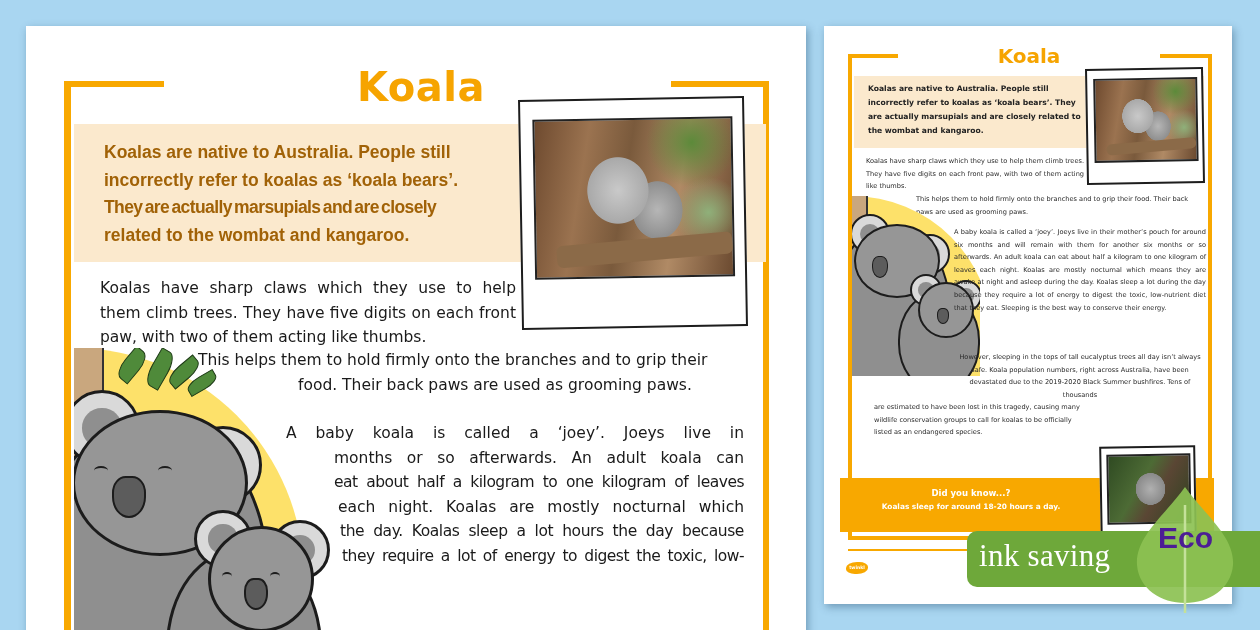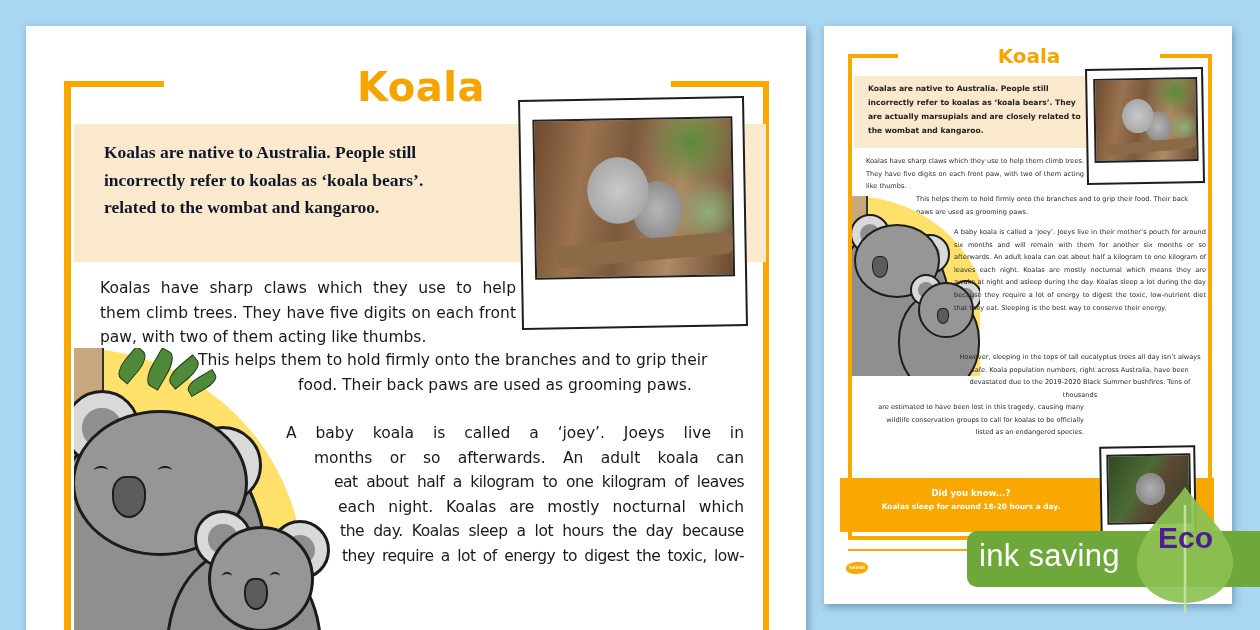--- a/index.html
+++ b/index.html
@@ -24,22 +24,22 @@
     position: absolute; left: 320px; top: 38px; width: 150px; text-align: center;
     font-size: 40px; font-weight: bold; color: #f6a400;
     font-family: "DejaVu Sans", sans-serif; letter-spacing: 0.5px;
   }
   .intro-l {
     position: absolute; left: 48px; top: 98px; width: 692px; height: 138px;
     background: #fbe9cd;
   }
   .intro-l p {
     margin: 0; position: absolute; left: 30px; top: 15px; width: 400px;
-    font-size: 17.5px; font-weight: bold; color: #0f172a; line-height: 27.5px;
-    font-family: Liberation Serif, serif;
+    font-size: 17.5px; font-weight: bold; color: #a16207; line-height: 27.5px;
+    font-family: Liberation Sans, sans-serif;
   }
   .body-txt { font-family: "DejaVu Sans", sans-serif; color: #1a1a1a; font-size: 15.5px; line-height: 24.5px; }
   .p1-l { position: absolute; left: 74px; top: 250px; width: 416px; text-align: justify; }
   .p1b-l { position: absolute; left: 172px; top: 322px; width: 546px; }
   .p2-l { position: absolute; left: 260px; top: 395px; width: 458px; text-align: justify; }
   .p2-l span { display: block; }
 
   .polaroid {
     position: absolute; background: #fff; border: 2.5px solid #1d1d1d;
     box-sizing: border-box; transform: rotate(-1deg);
@@ -75,41 +75,41 @@
   }
   .intro-r {
     position: absolute; left: 30px; top: 50px; width: 350px; height: 72px; background: #fbe9cd;
   }
   .intro-r p { margin: 0; position: absolute; left: 14px; top: 6px; width: 218px; font-size: 7.6px; line-height: 14px; font-weight: bold; color: #222; }
   .tiny { font-family: "DejaVu Sans", sans-serif; color: #2a2a2a; font-size: 6.6px; line-height: 12.6px; }
   .p1-r { position: absolute; left: 42px; top: 129px; width: 218px; text-align: justify; }
   .p1b-r { position: absolute; left: 92px; top: 167px; width: 290px; }
   .p2-r { position: absolute; left: 130px; top: 200px; width: 252px; text-align: justify; }
   .p3-r { position: absolute; left: 130px; top: 325px; width: 252px; text-align: center; }
-  .p3b-r { position: absolute; left: 50px; top: 375px; width: 210px; text-align: right; }
+  .p3b-r { position: absolute; left: 50px; top: 375px; width: 210px; }
 
   .dyk {
     position: absolute; left: 16px; top: 452px; width: 374px; height: 54px; background: #f8a800;
   }
   .dyk .dyk-title { position: absolute; left: 0; width: 262px; top: 10px; text-align: center; color: #fff; font-weight: bold; font-size: 8.5px; }
   .dyk .dyk-text { position: absolute; left: 0; width: 262px; top: 24px; text-align: center; color: #fff; font-weight: bold; font-size: 7.4px; }
 
   .twinkl-logo {
     position: absolute; left: 22px; top: 536px; width: 22px; height: 12px; background: #f8a800;
     border-radius: 50% 40% 50% 40%; color: #fff; font-size: 4.5px; font-weight: bold; text-align: center; line-height: 12px;
   }
 
   
   .eco-badge {
     position: absolute; left: 967px; top: 531px; width: 293px; height: 56px;
     background: #6ea83a; border-radius: 10px 0 0 10px;
   }
   .eco-label {
     position: absolute; left: 12px; top: 7px; color: #ffffff; font-size: 31px;
-    font-family: Liberation Sans, sans-serif; letter-spacing: 0.3px;
+    font-family: Liberation Serif, serif; letter-spacing: 0.3px;
   }
   .eco-leaf {
     position: absolute; left: 1131px; top: 485px; width: 108px; height: 128px;
   }
   .eco-text {
     position: absolute; left: 1158px; top: 521px; color: #4c1d95; font-weight: bold;
     font-size: 30px; font-family: "Liberation Sans", sans-serif;
   }
 </style>
 </head>
@@ -121,39 +121,40 @@
   <div class="bar" style="left:38px; top:55px; width:7px; height:600px;"></div>
   <div class="bar" style="left:645px; top:55px; width:97px; height:6px;"></div>
   <div class="bar" style="left:737px; top:55px; width:6px; height:600px;"></div>
 
   <div class="title-l">Koala</div>
 
   <div class="intro-l">
     <p>
       <span style="display:block; white-space:nowrap">Koalas are native to Australia. People still</span>
       <span style="display:block; white-space:nowrap">incorrectly refer to koalas as ‘koala bears’.</span>
+      <span style="display:block; white-space:nowrap; letter-spacing:-0.6px; word-spacing:-2px">They are actually marsupials and are closely</span>
       <span style="display:block; white-space:nowrap">related to the wombat and kangaroo.</span>
     </p>
   </div>
 
   <div class="polaroid" style="left:494px; top:72px; width:226px; height:230px;">
     <div class="photo" style="left:12px; top:18px; width:200px; height:160px;">
       <div class="branch"></div>
     </div>
   </div>
 
   <div class="body-txt p1-l">Koalas have sharp claws which they use to help them climb trees. They have five digits on each front paw, with two of them acting like thumbs.</div>
   <div class="body-txt p1b-l">
     <span style="display:block; white-space:nowrap">This helps them to hold firmly onto the branches and to grip their</span>
     <span style="display:block; white-space:nowrap; padding-left:100px">food. Their back paws are used as grooming paws.</span>
   </div>
 
   <div class="body-txt p2-l">
     <span style="text-align-last:justify">A baby koala is called a ‘joey’. Joeys live in</span>
-    <span style="text-align-last:justify; margin-left:28px">months or so afterwards. An adult koala can</span>
+    <span style="text-align-last:justify; margin-left:48px">months or so afterwards. An adult koala can</span>
     <span style="text-align-last:justify; margin-left:48px; white-space:nowrap; letter-spacing:-0.5px">eat about half a kilogram to one kilogram of leaves</span>
     <span style="text-align-last:justify; margin-left:52px">each night. Koalas are mostly nocturnal which</span>
     <span style="text-align-last:justify; margin-left:54px; white-space:nowrap; letter-spacing:-0.4px">the day. Koalas sleep a lot hours the day because</span>
     <span style="text-align-last:justify; margin-left:56px; white-space:nowrap; letter-spacing:-0.5px">they require a lot of energy to digest the toxic, low-</span>
   </div>
 
   <div class="illus-l">
     <div class="sun" style="left:-230px; top:0px; width:460px; height:460px;"></div>
     <div class="trunk" style="left:0px; top:0px; width:28px; height:330px;"></div>
     <div class="leaf" style="left:40px; top:8px; width:34px; height:16px; transform:rotate(-50deg);"></div>

